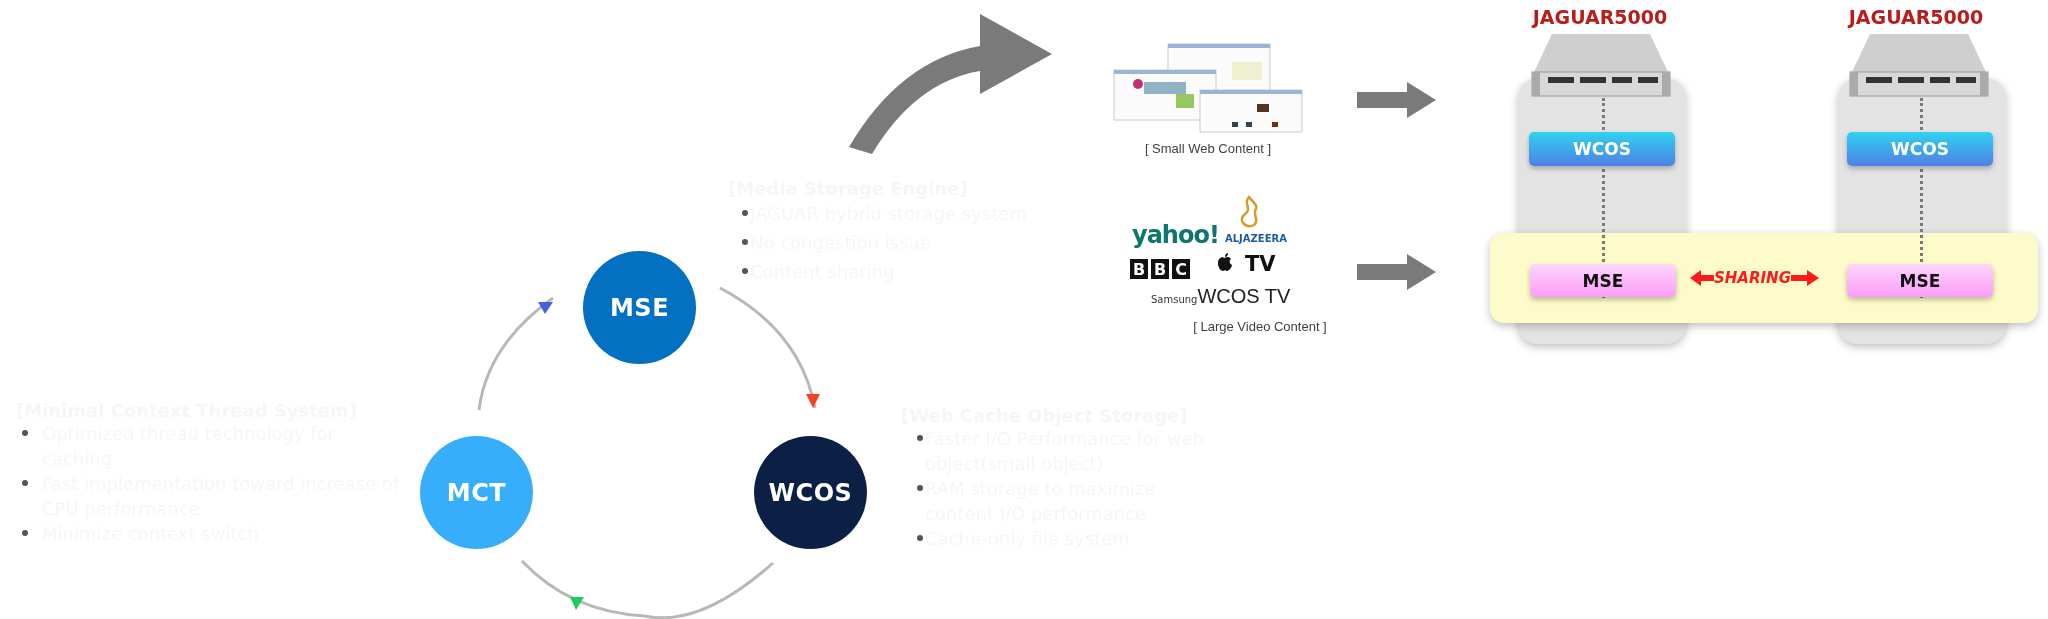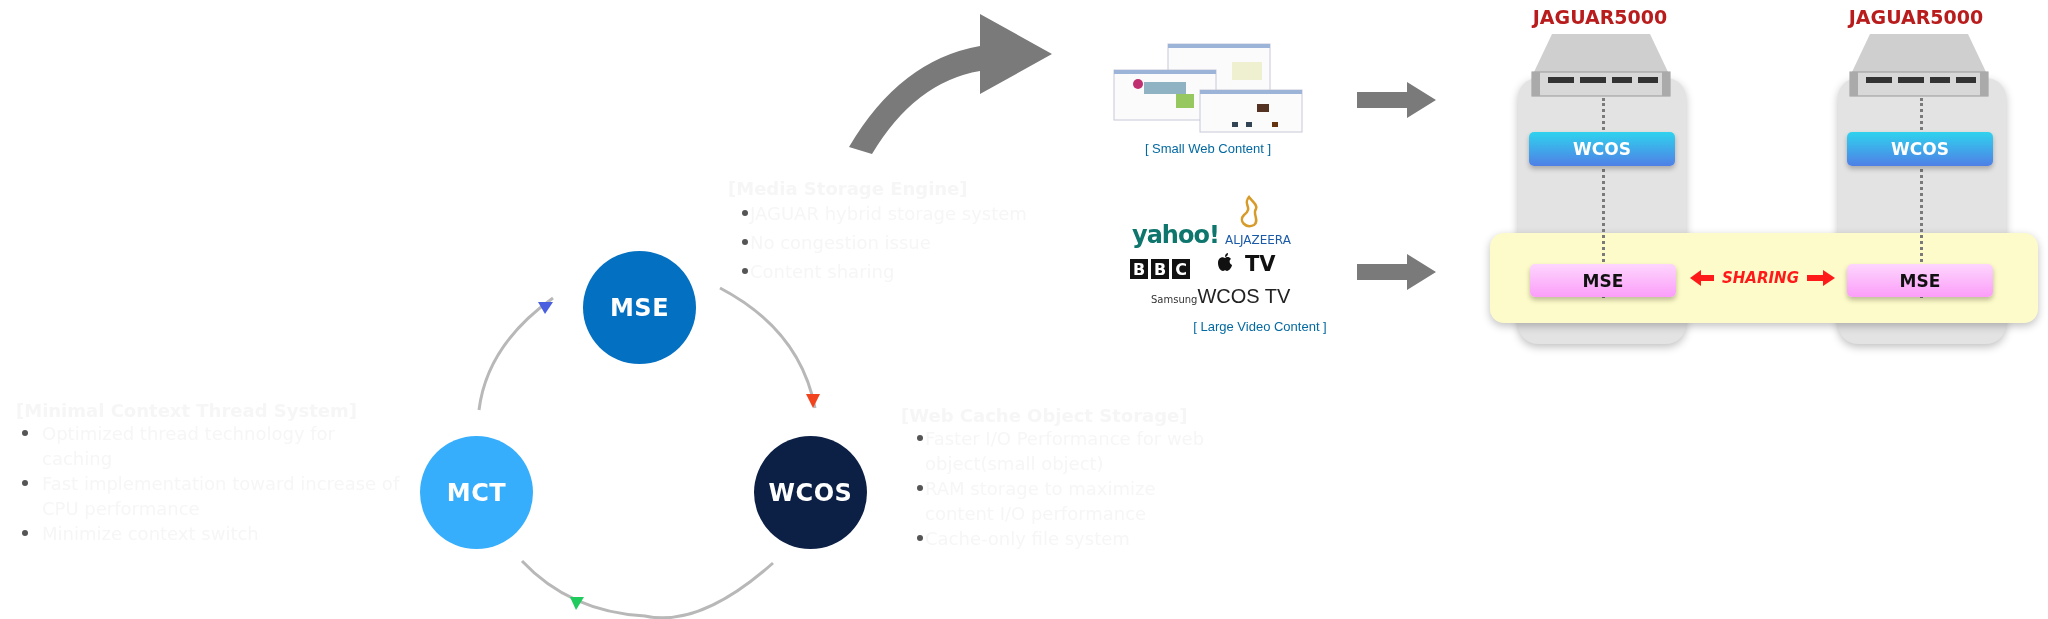--- a/index.html
+++ b/index.html
@@ -4,29 +4,29 @@
 <style>
   html, body { margin:0; padding:0; background:#ffffff; }
   body { width:2048px; height:619px; position:relative; overflow:hidden; font-family:"DejaVu Sans", sans-serif; }
   .abs { position:absolute; }
   .faint { color:#f6f6f6; }
   .heading { font-size:18px; font-weight:bold; white-space:nowrap; }
   .bullets { list-style:none; margin:0; padding:0; }
   .bullets li { position:relative; padding-left:30px; font-size:18px; line-height:25px; white-space:nowrap; }
   .bullets li .dot { position:absolute; left:22px; top:9px; width:6px; height:6px; border-radius:50%; background:#555; }
   .node { position:absolute; border-radius:50%; display:flex; align-items:center; justify-content:center; color:#fff; font-weight:bold; font-size:24px; letter-spacing:0.5px; }
-  .caption { font-family:"Liberation Sans", sans-serif; font-size:13px; color:#0369a1; text-align:center; white-space:nowrap; }
+  .caption { font-family:"Liberation Sans", sans-serif; font-size:13px; color:#404040; text-align:center; white-space:nowrap; }
   .srv-title { font-weight:bold; font-size:19px; color:#b91c1c; text-align:center; white-space:nowrap; }
   .pillar { position:absolute; background:#e3e3e3; border-radius:20px; box-shadow:0 3px 8px rgba(0,0,0,0.25); }
   .band { position:absolute; background:#fdfbc9; border-radius:14px; box-shadow:0 3px 8px rgba(0,0,0,0.25); }
   .wcos-box { position:absolute; border-radius:5px; background:linear-gradient(#2fd3ee,#4f7fe6); color:#fff; font-weight:bold; font-size:17px; display:flex; align-items:center; justify-content:center; box-shadow:0 3px 5px rgba(0,0,0,0.25); }
   .mse-box { position:absolute; border-radius:5px; background:linear-gradient(#fdd6fd,#fb9df9); color:#111; font-weight:bold; font-size:17px; display:flex; align-items:center; justify-content:center; box-shadow:0 3px 5px rgba(0,0,0,0.25); }
   .dotline { position:absolute; width:0; border-left:3px dotted #7a7a7a; }
   .server { position:absolute; }
-  .sharing { position:absolute; color:#ff1a1a; font-weight:bold; font-style:italic; font-size:15px; display:flex; align-items:center; gap:8px; white-space:nowrap; }
+  .sharing { position:absolute; color:#ff1a1a; font-weight:bold; font-style:italic; font-size:15px; display:flex; align-items:center; white-space:nowrap; }
   .logo { position:absolute; white-space:nowrap; }
 </style>
 </head>
 <body>
 
 <svg class="abs" style="left:0;top:0" width="2048" height="619">
 
   <path d="M 849 147 Q 900 60 980 46 L 980 14 L 1052 54 L 980 94 L 980 71 Q 915 82 872 154 Z" fill="#7a7a7a"></path>
 
   <path d="M 720 288 Q 800 330 815 408" stroke="#b8b8b8" stroke-width="3" fill="none"></path>
@@ -93,21 +93,21 @@
   <rect x="134" y="80" width="6" height="5" fill="#334455"></rect>
   <rect x="160" y="80" width="6" height="5" fill="#663311"></rect>
 </svg>
 <div class="abs caption" style="left:1112px;top:141px;width:192px">[ Small Web Content ]</div>
 
 <div class="logo" style="left:1132px;top:221px;color:#0f766e;font-weight:bold;font-size:24px;font-family:'DejaVu Sans',sans-serif;letter-spacing:-1px">yahoo!</div>
 <div class="logo" style="left:1225px;top:195px;text-align:center;width:48px">
   <svg width="26" height="38" viewBox="0 0 26 38">
       <path d="M13 2 C6 10 18 12 8 20 C2 26 10 34 18 30 C24 26 16 18 20 14 C22 10 16 6 13 2 Z" fill="none" stroke="#d79b29" stroke-width="2.5"></path>
     </svg>
-  <div style="color:#1a5aa8;font-size:12px;font-weight:normal;margin-top:-4px">ALJAZEERA</div>
+  <div style="color:#1a5aa8;font-size:10px;font-weight:bold;margin-top:-4px">ALJAZEERA</div>
 </div>
 <div class="logo" style="left:1130px;top:259px;display:flex;gap:3px">
   <span style="background:#111;color:#fff;font-weight:bold;font-size:16px;width:18px;height:20px;display:flex;align-items:center;justify-content:center">B</span>
   <span style="background:#111;color:#fff;font-weight:bold;font-size:16px;width:18px;height:20px;display:flex;align-items:center;justify-content:center">B</span>
   <span style="background:#111;color:#fff;font-weight:bold;font-size:16px;width:18px;height:20px;display:flex;align-items:center;justify-content:center">C</span>
 </div>
 <div class="logo" style="left:1217px;top:252px;display:flex;align-items:flex-start;gap:12px">
   <svg width="16" height="20" viewBox="0 0 16 20">
       <path d="M8 6 C5 4 1 6 1 11 C1 16 4 19 6 19 C7 19 8 18 8 18 C8 18 9 19 10 19 C12 19 15 15 15 13 C12 12 12 8 14 7 C12 4 9 5 8 6 Z M8 5 C8 3 9 1 11 1 C11 3 10 5 8 5 Z" fill="#111"></path>
     </svg>

